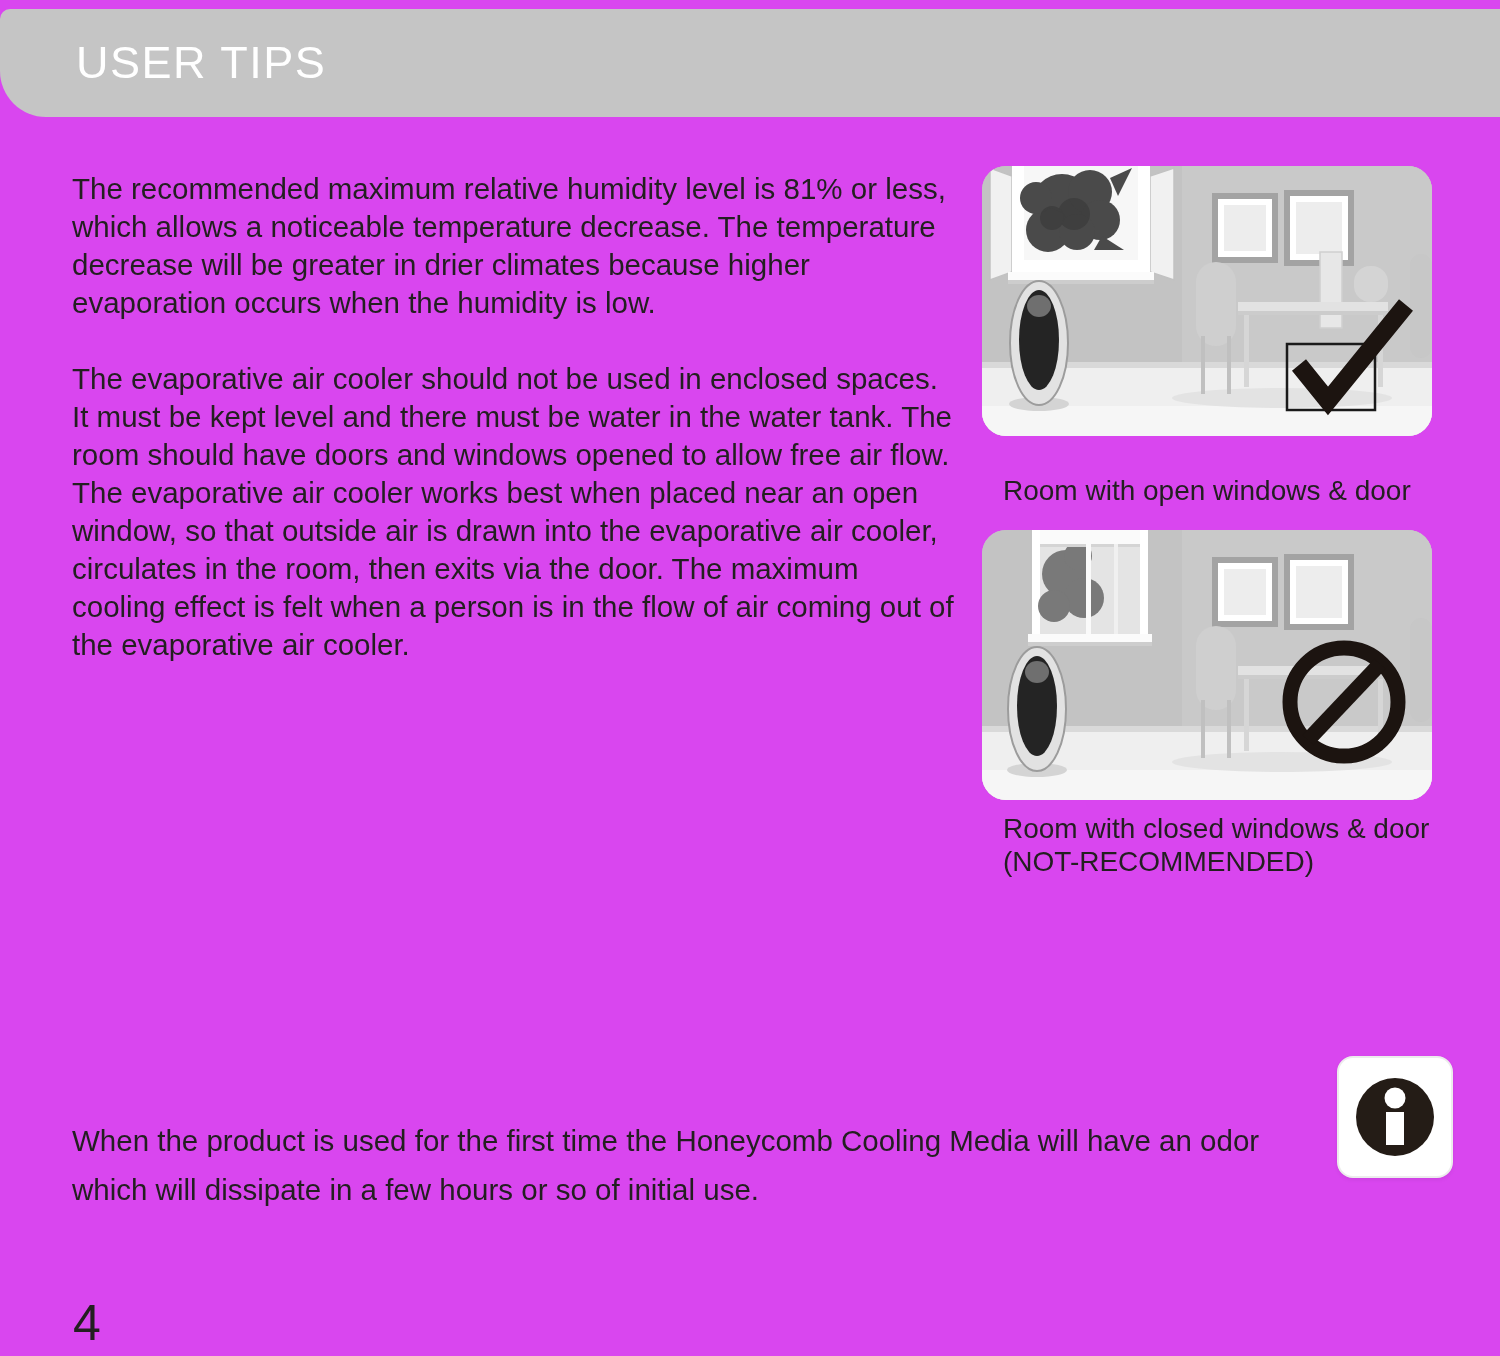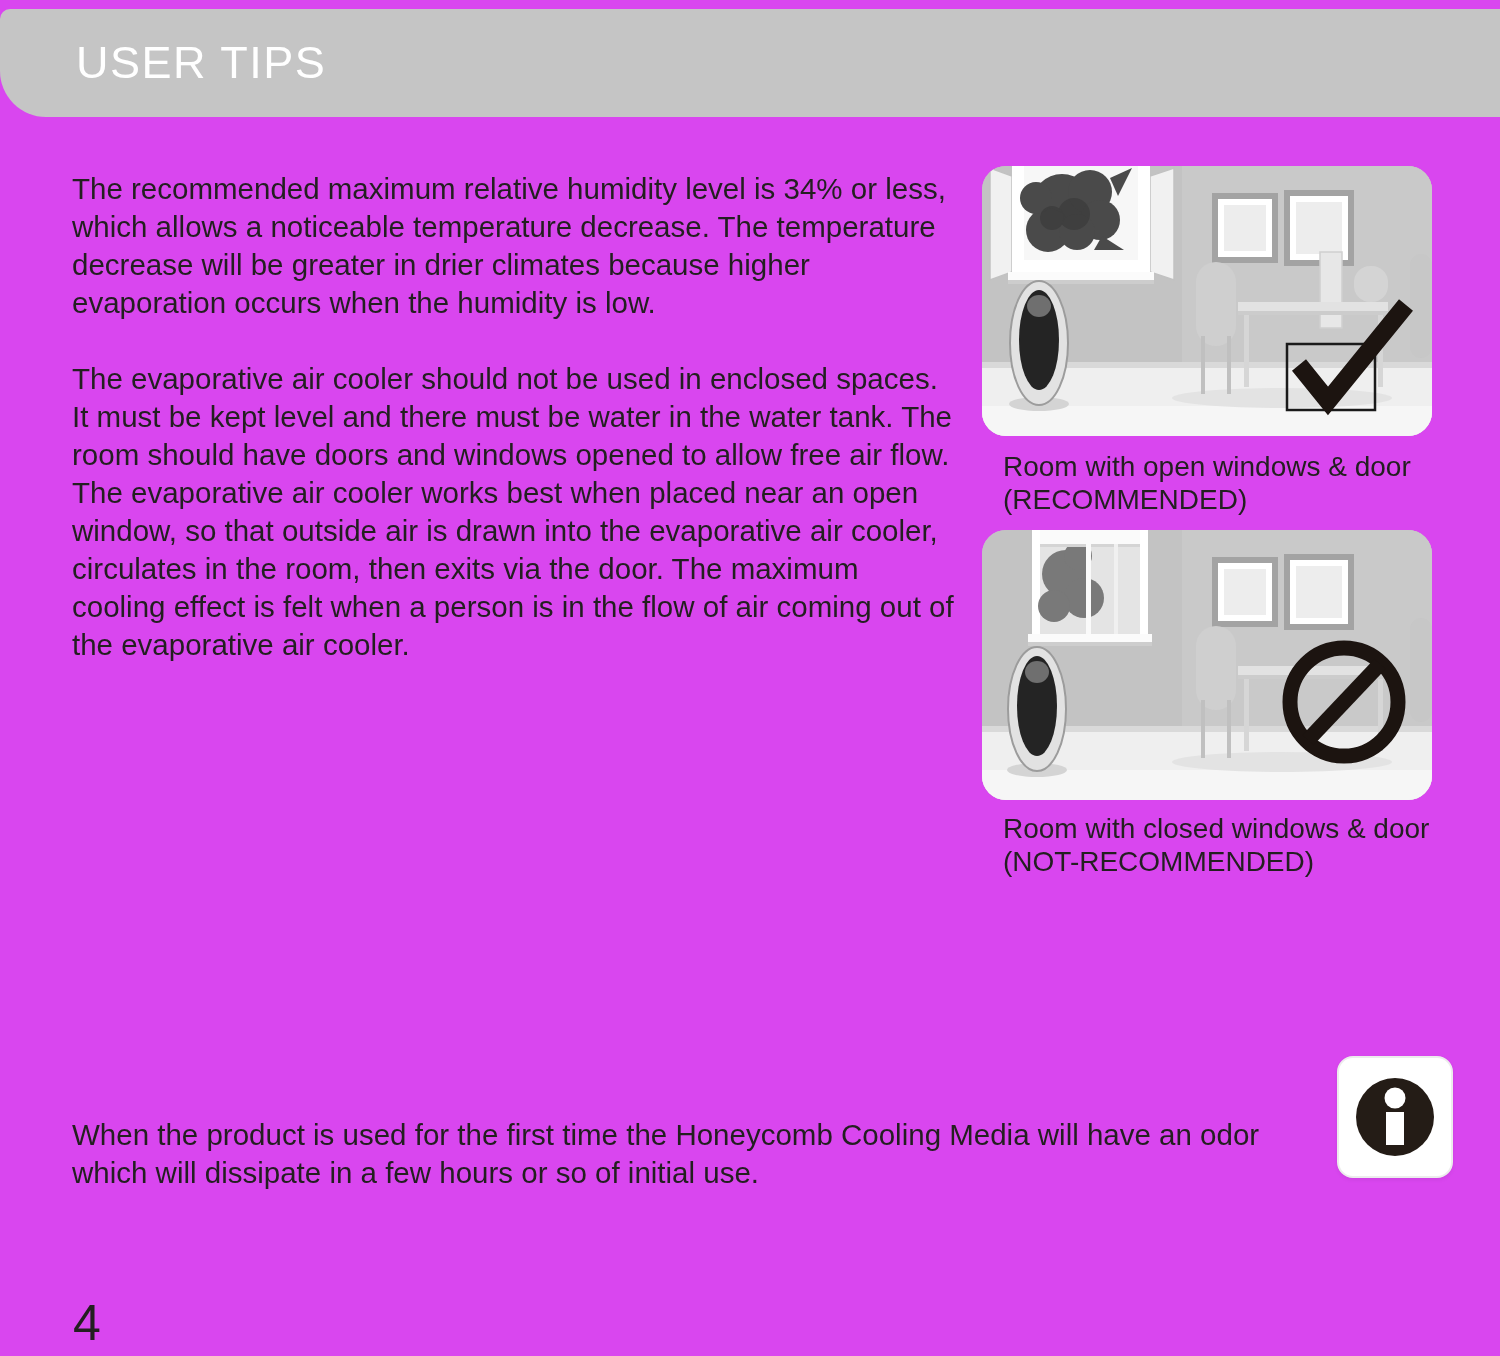--- a/index.html
+++ b/index.html
@@ -37,32 +37,32 @@
     border-radius:24px;overflow:hidden;
     background:#c6c6c6;
   }
   .figure-1{top:166px;}
   .figure-2{top:530px;}
   .figure-panel svg{display:block;width:450px;height:270px;}
   .figure-caption{
     position:absolute;left:1003px;width:470px;
     font-size:28px;line-height:33px;color:#231f20;
   }
-  .caption-1{top:450px;}
+  .caption-1{top:474px;}
   .caption-2{top:812px;}
   
   .note-bar{
     position:absolute;left:0;top:1049px;width:1500px;height:39px;
     background:#e4e4e4;
     display:flex;align-items:center;
   }
   .note-label{margin-left:70px;font-size:29px;color:#231f20;}
   .note-text{
     position:absolute;left:72px;top:1116px;width:1265px;
-    font-size:29.5px;line-height:38px;
+    font-size:29.5px;line-height:49px;
   }
   .info-card{
     position:absolute;left:1337px;top:1056px;width:112px;height:118px;
     background:#ffffff;border:2px solid #ececec;border-radius:16px;
     box-shadow:0 2px 4px rgba(0,0,0,0.06);
     z-index:2;
     display:flex;align-items:center;justify-content:center;
   }
   
   .page-number{
@@ -73,21 +73,21 @@
 </head>
 <body>
 
 <div class="page">
 
   <div class="header-bar">
     <div class="page-title">USER TIPS</div>
   </div>
 
   <div class="text-col">
-    <p>The recommended maximum relative humidity level is 34% or less, which allows a noticeable temperature decrease. The temperature decrease will be greater in drier climates because higher evaporation occurs when the humidity is low.</p>
+    <p>The recommended maximum relative humidity level is 81% or less, which allows a noticeable temperature decrease. The temperature decrease will be greater in drier climates because higher evaporation occurs when the humidity is low.</p>
     <p>The evaporative air cooler should not be used in enclosed spaces. It must be kept level and there must be water in the water tank. The room should have doors and windows opened to allow free air flow. The evaporative air cooler works best when placed near an open window, so that outside air is drawn into the evaporative air cooler, circulates in the room, then exits via the door. The maximum cooling effect is felt when a person is in the flow of air coming out of the evaporative air cooler.</p>
   </div>
 
   <div class="figure-panel figure-1">
     <svg viewBox="0 0 450 270">
 
       <rect x="0" y="0" width="450" height="205" fill="#c3c3c3"></rect>
       <rect x="200" y="0" width="250" height="205" fill="#c9c9c9"></rect>
       <rect x="0" y="196" width="450" height="6" fill="#d9d9d9"></rect>
       <rect x="0" y="202" width="450" height="68" fill="#efefef"></rect>
@@ -146,21 +146,20 @@
       </g>
 
       <g>
         <rect x="305" y="178" width="88" height="66" fill="none" stroke="#1a1a1a" stroke-width="2.5"></rect>
         <polyline points="317,199 346,235 424,139" fill="none" stroke="#1c1410" stroke-width="18"></polyline>
       </g>
     </svg>
   </div>
   <div class="figure-caption caption-1">
     <div>Room with open windows &amp; door</div>
-    <div>(RECOMMENDED)</div>
   </div>
 
   <div class="figure-panel figure-2">
     <svg viewBox="0 0 450 270">
 
       <rect x="0" y="0" width="450" height="205" fill="#c3c3c3"></rect>
       <rect x="200" y="0" width="250" height="205" fill="#c9c9c9"></rect>
       <rect x="0" y="196" width="450" height="6" fill="#d9d9d9"></rect>
       <rect x="0" y="202" width="450" height="68" fill="#efefef"></rect>
       <rect x="0" y="240" width="450" height="30" fill="#f6f6f6"></rect>

